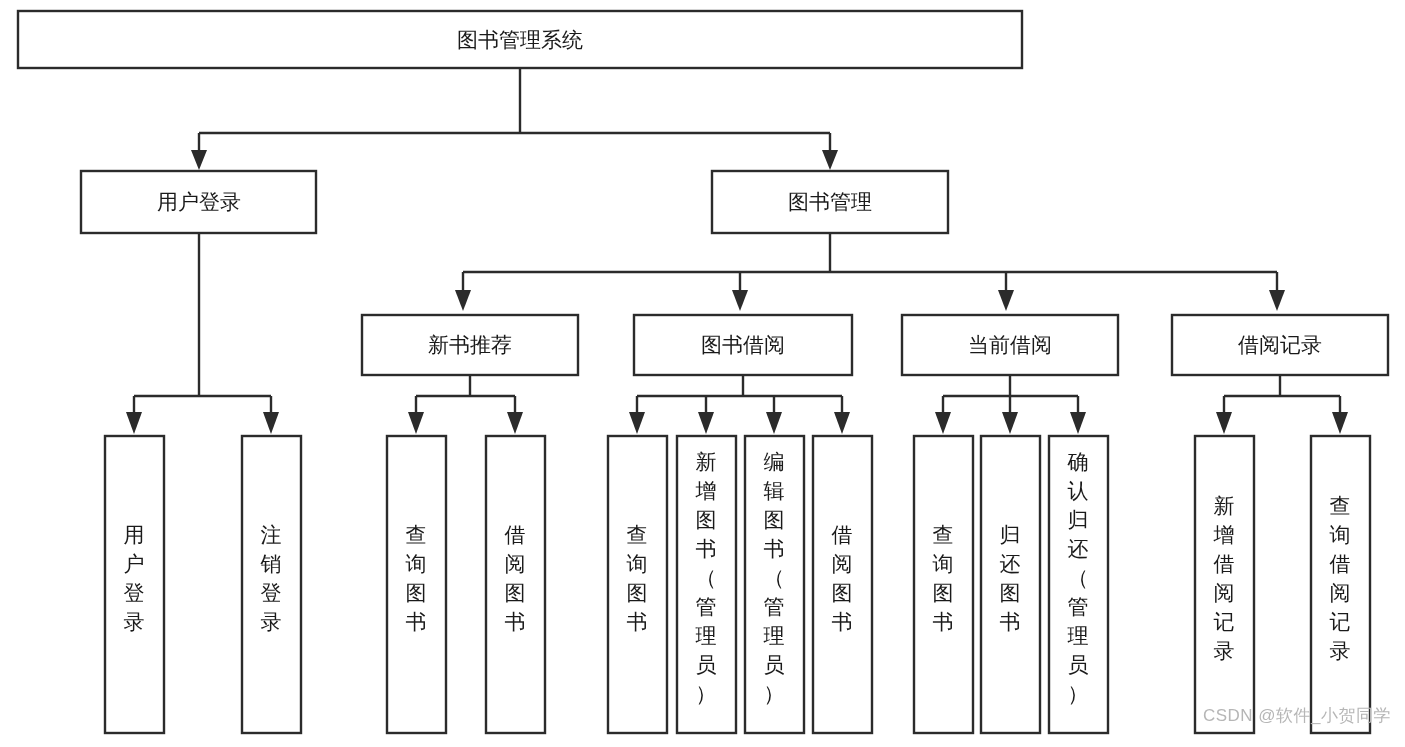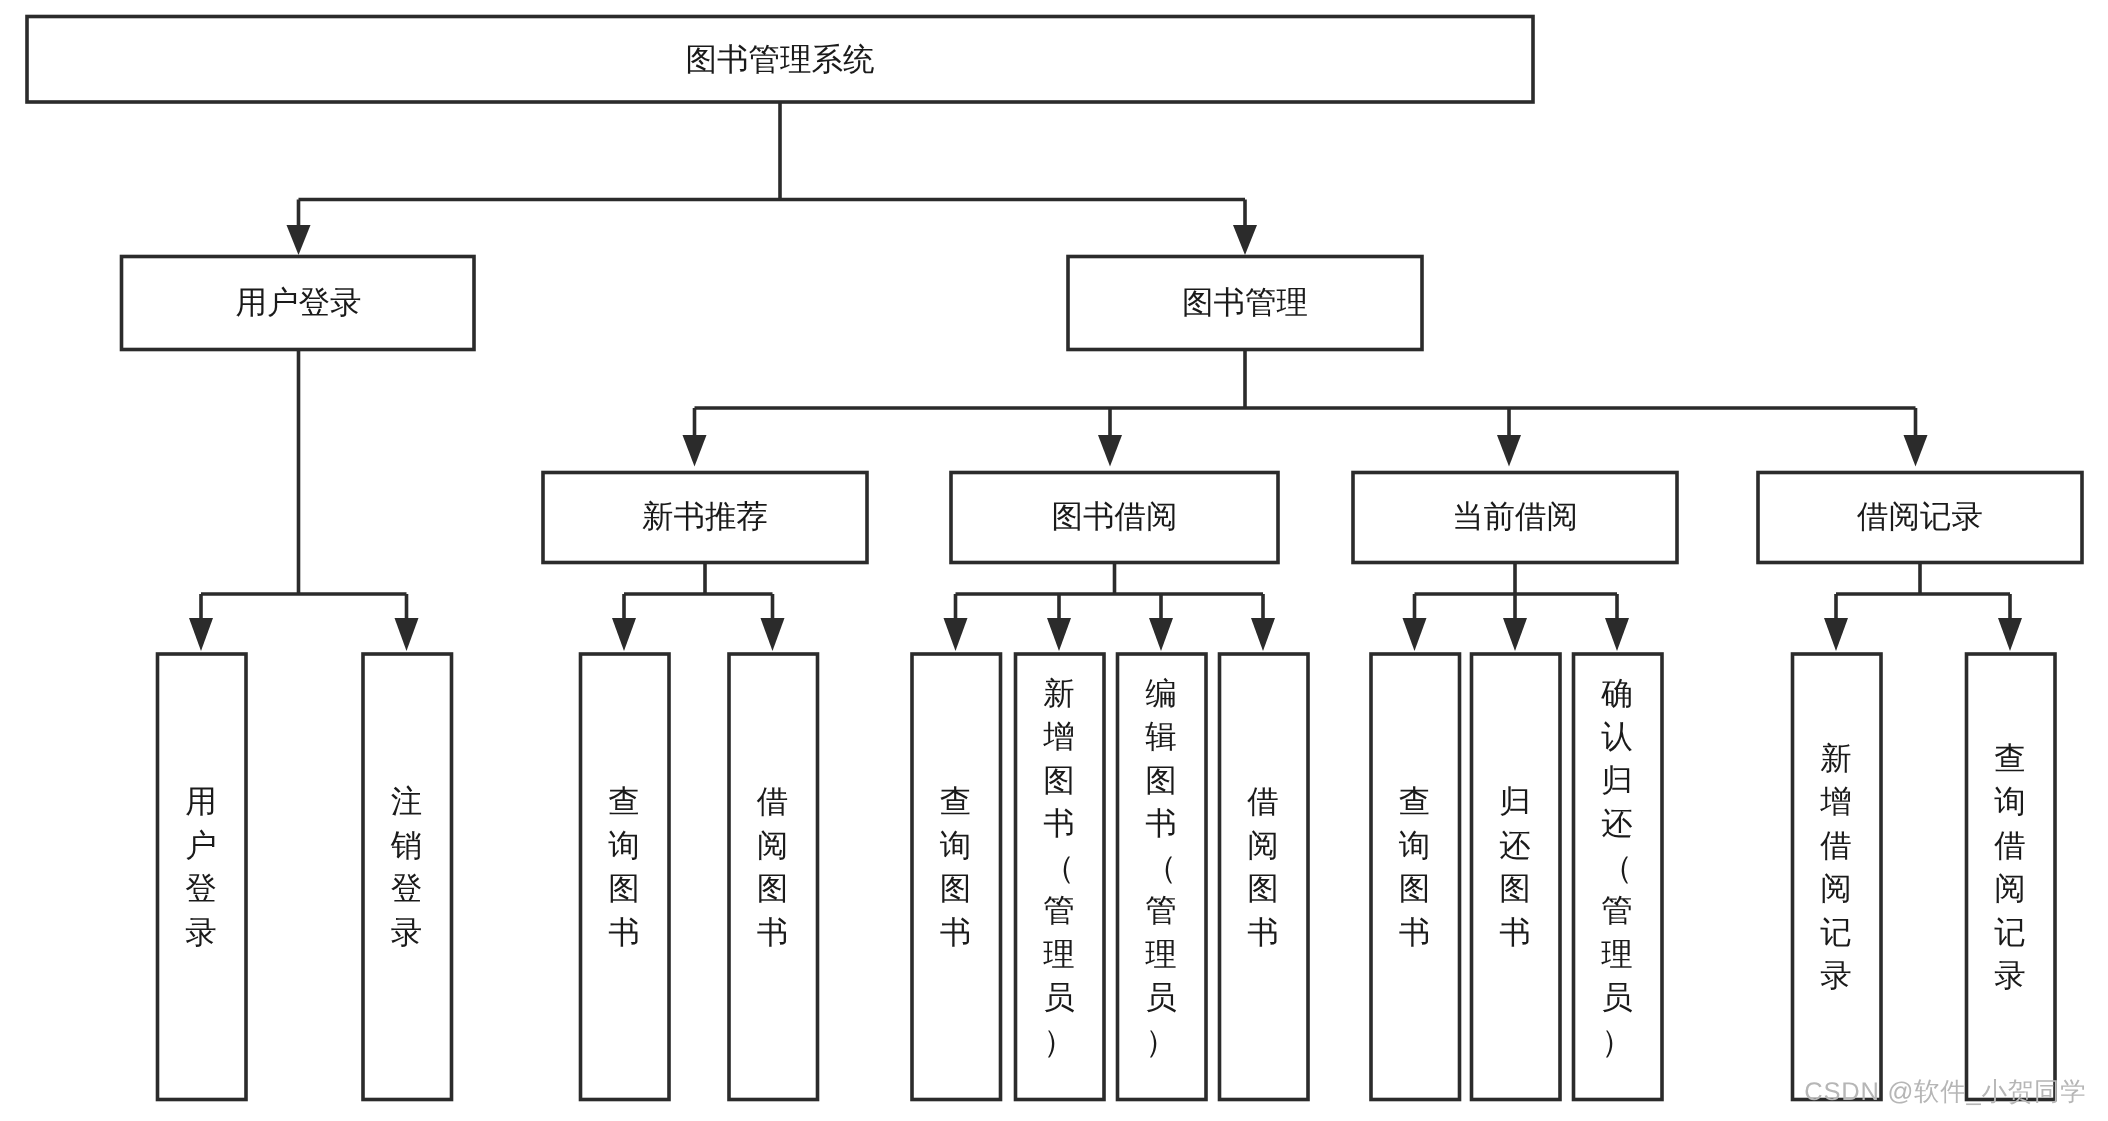--- a/index.html
+++ b/index.html
@@ -50,21 +50,21 @@
   }
   .node-label-vertical {
     fill: #1a1a1a;
     font-family: "Liberation Sans", sans-serif;
     font-size: 21px;
     text-anchor: middle;
   }
   .watermark {
     position: absolute;
     right: 14px;
-    bottom: 8px;
+    bottom: 20px;
     font-family: "Liberation Sans", sans-serif;
     font-size: 17px;
     color: #b6b6b6;
     letter-spacing: 0.5px;
     white-space: nowrap;
     pointer-events: none;
   }
 </style>
 </head>
 <body>

